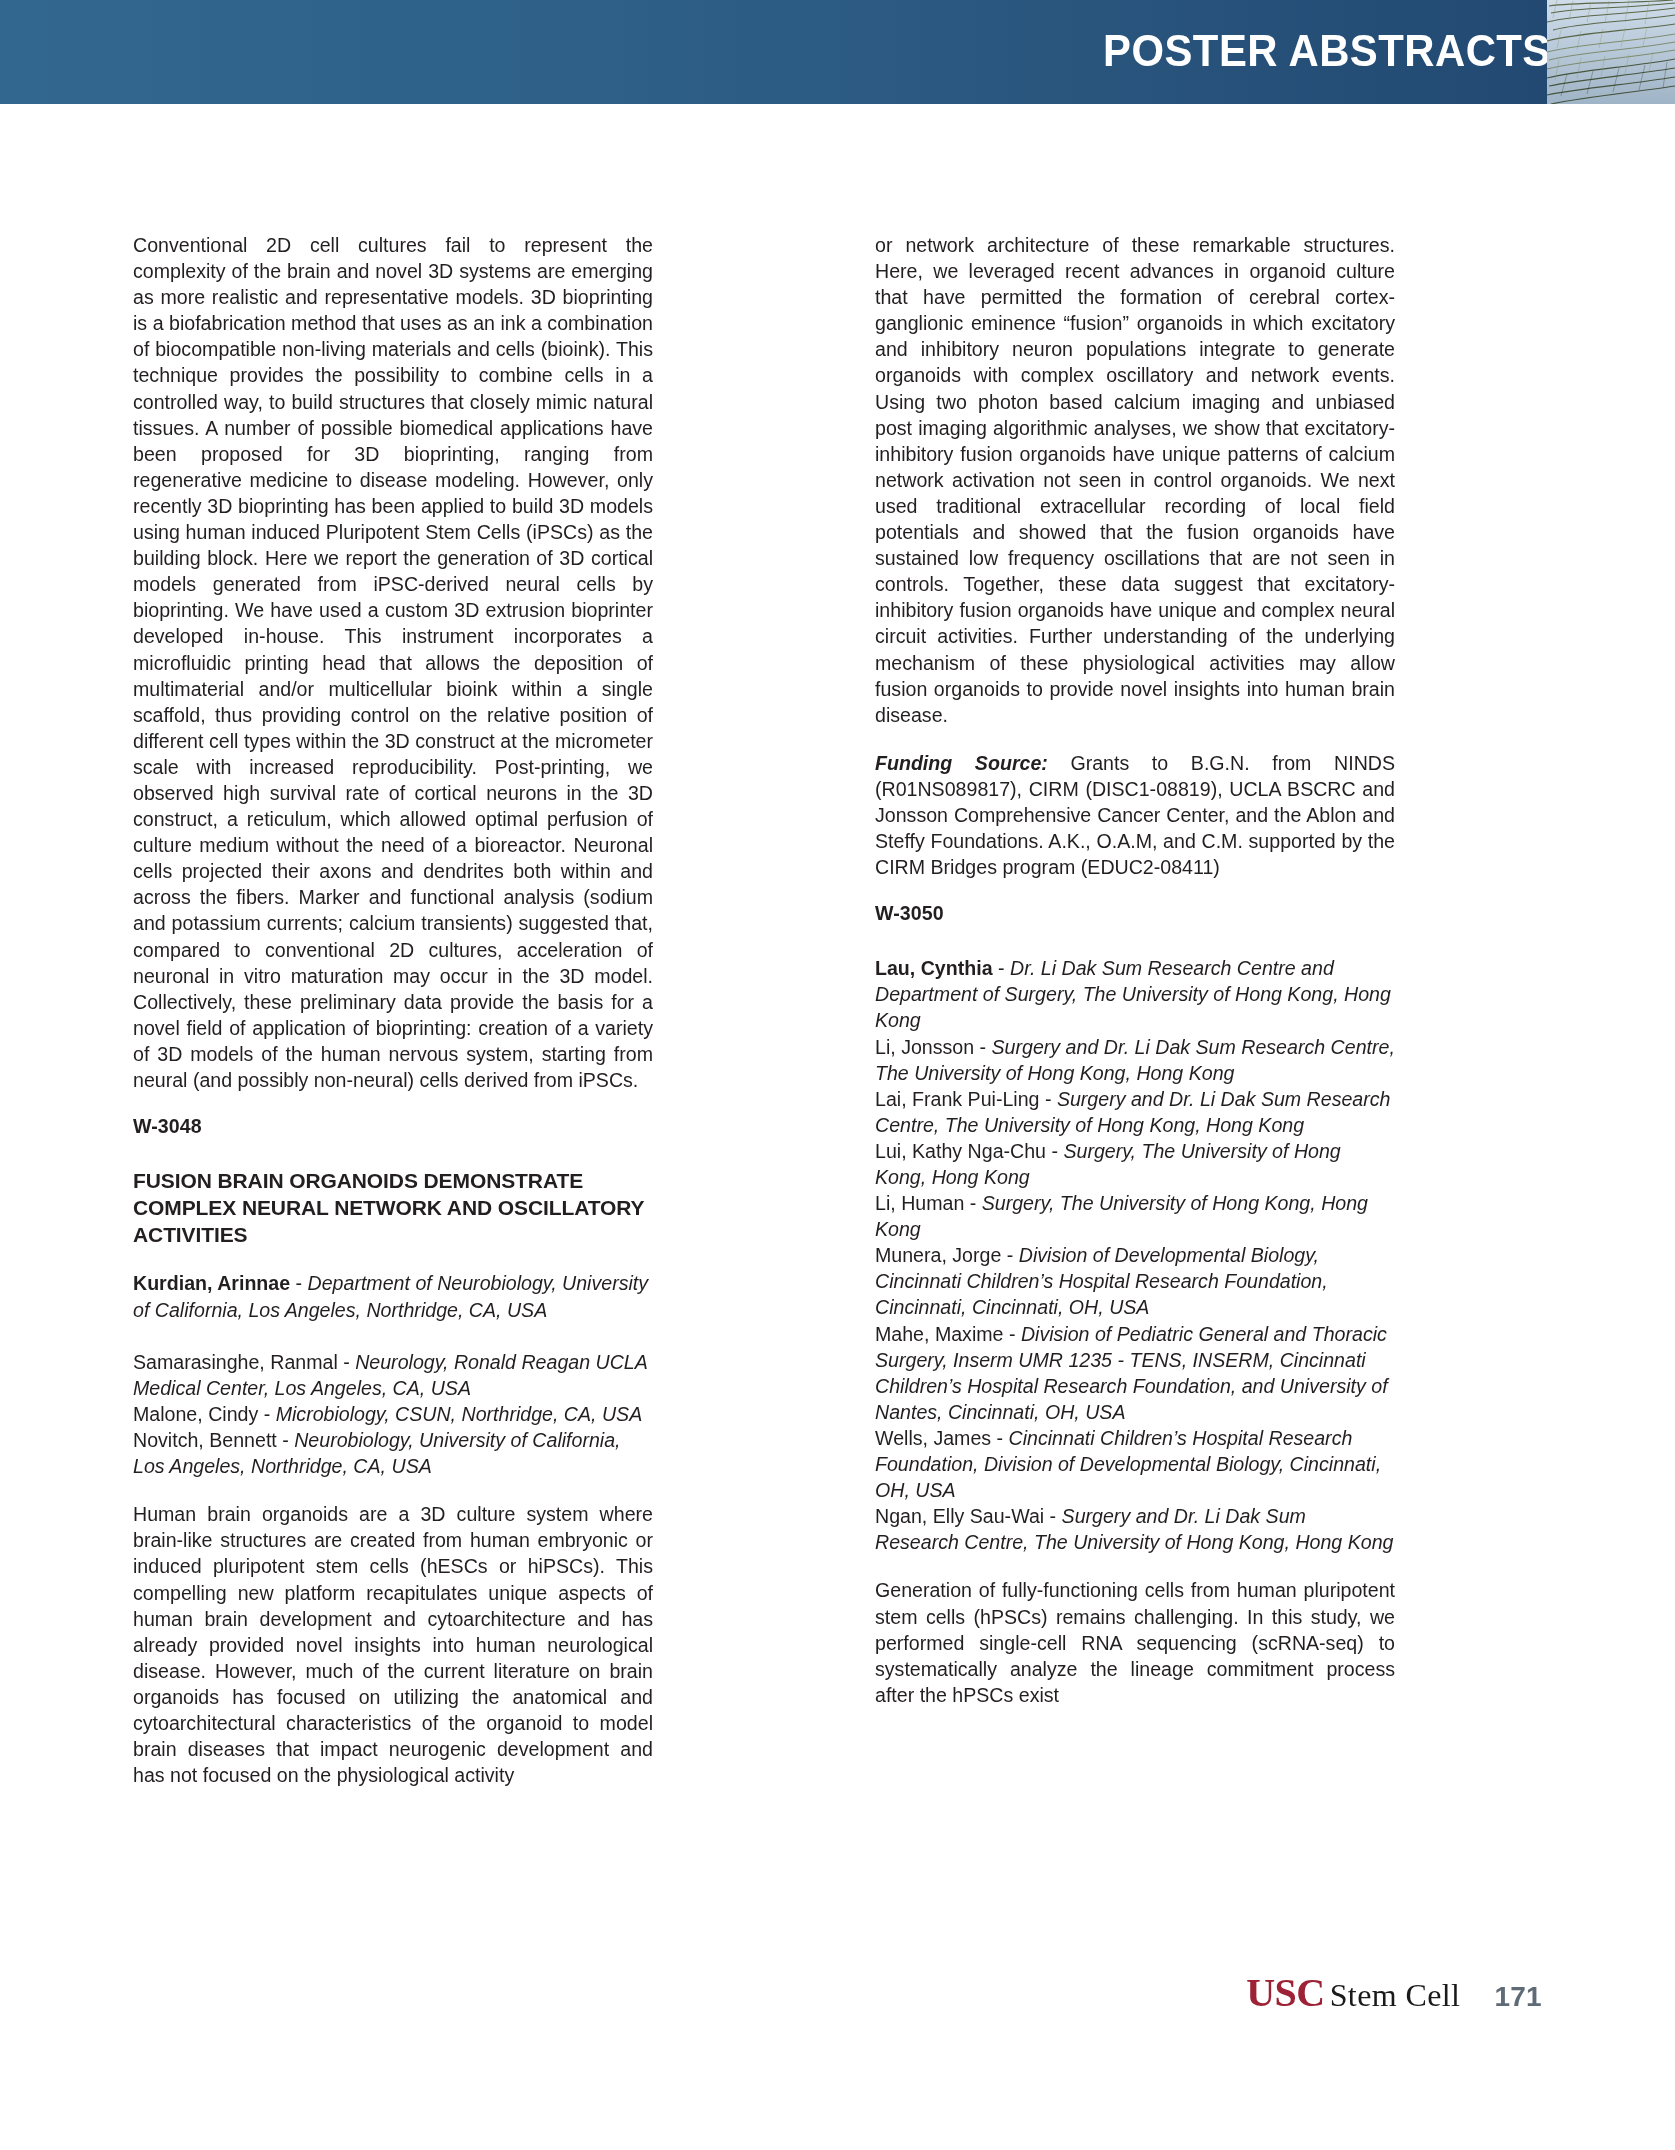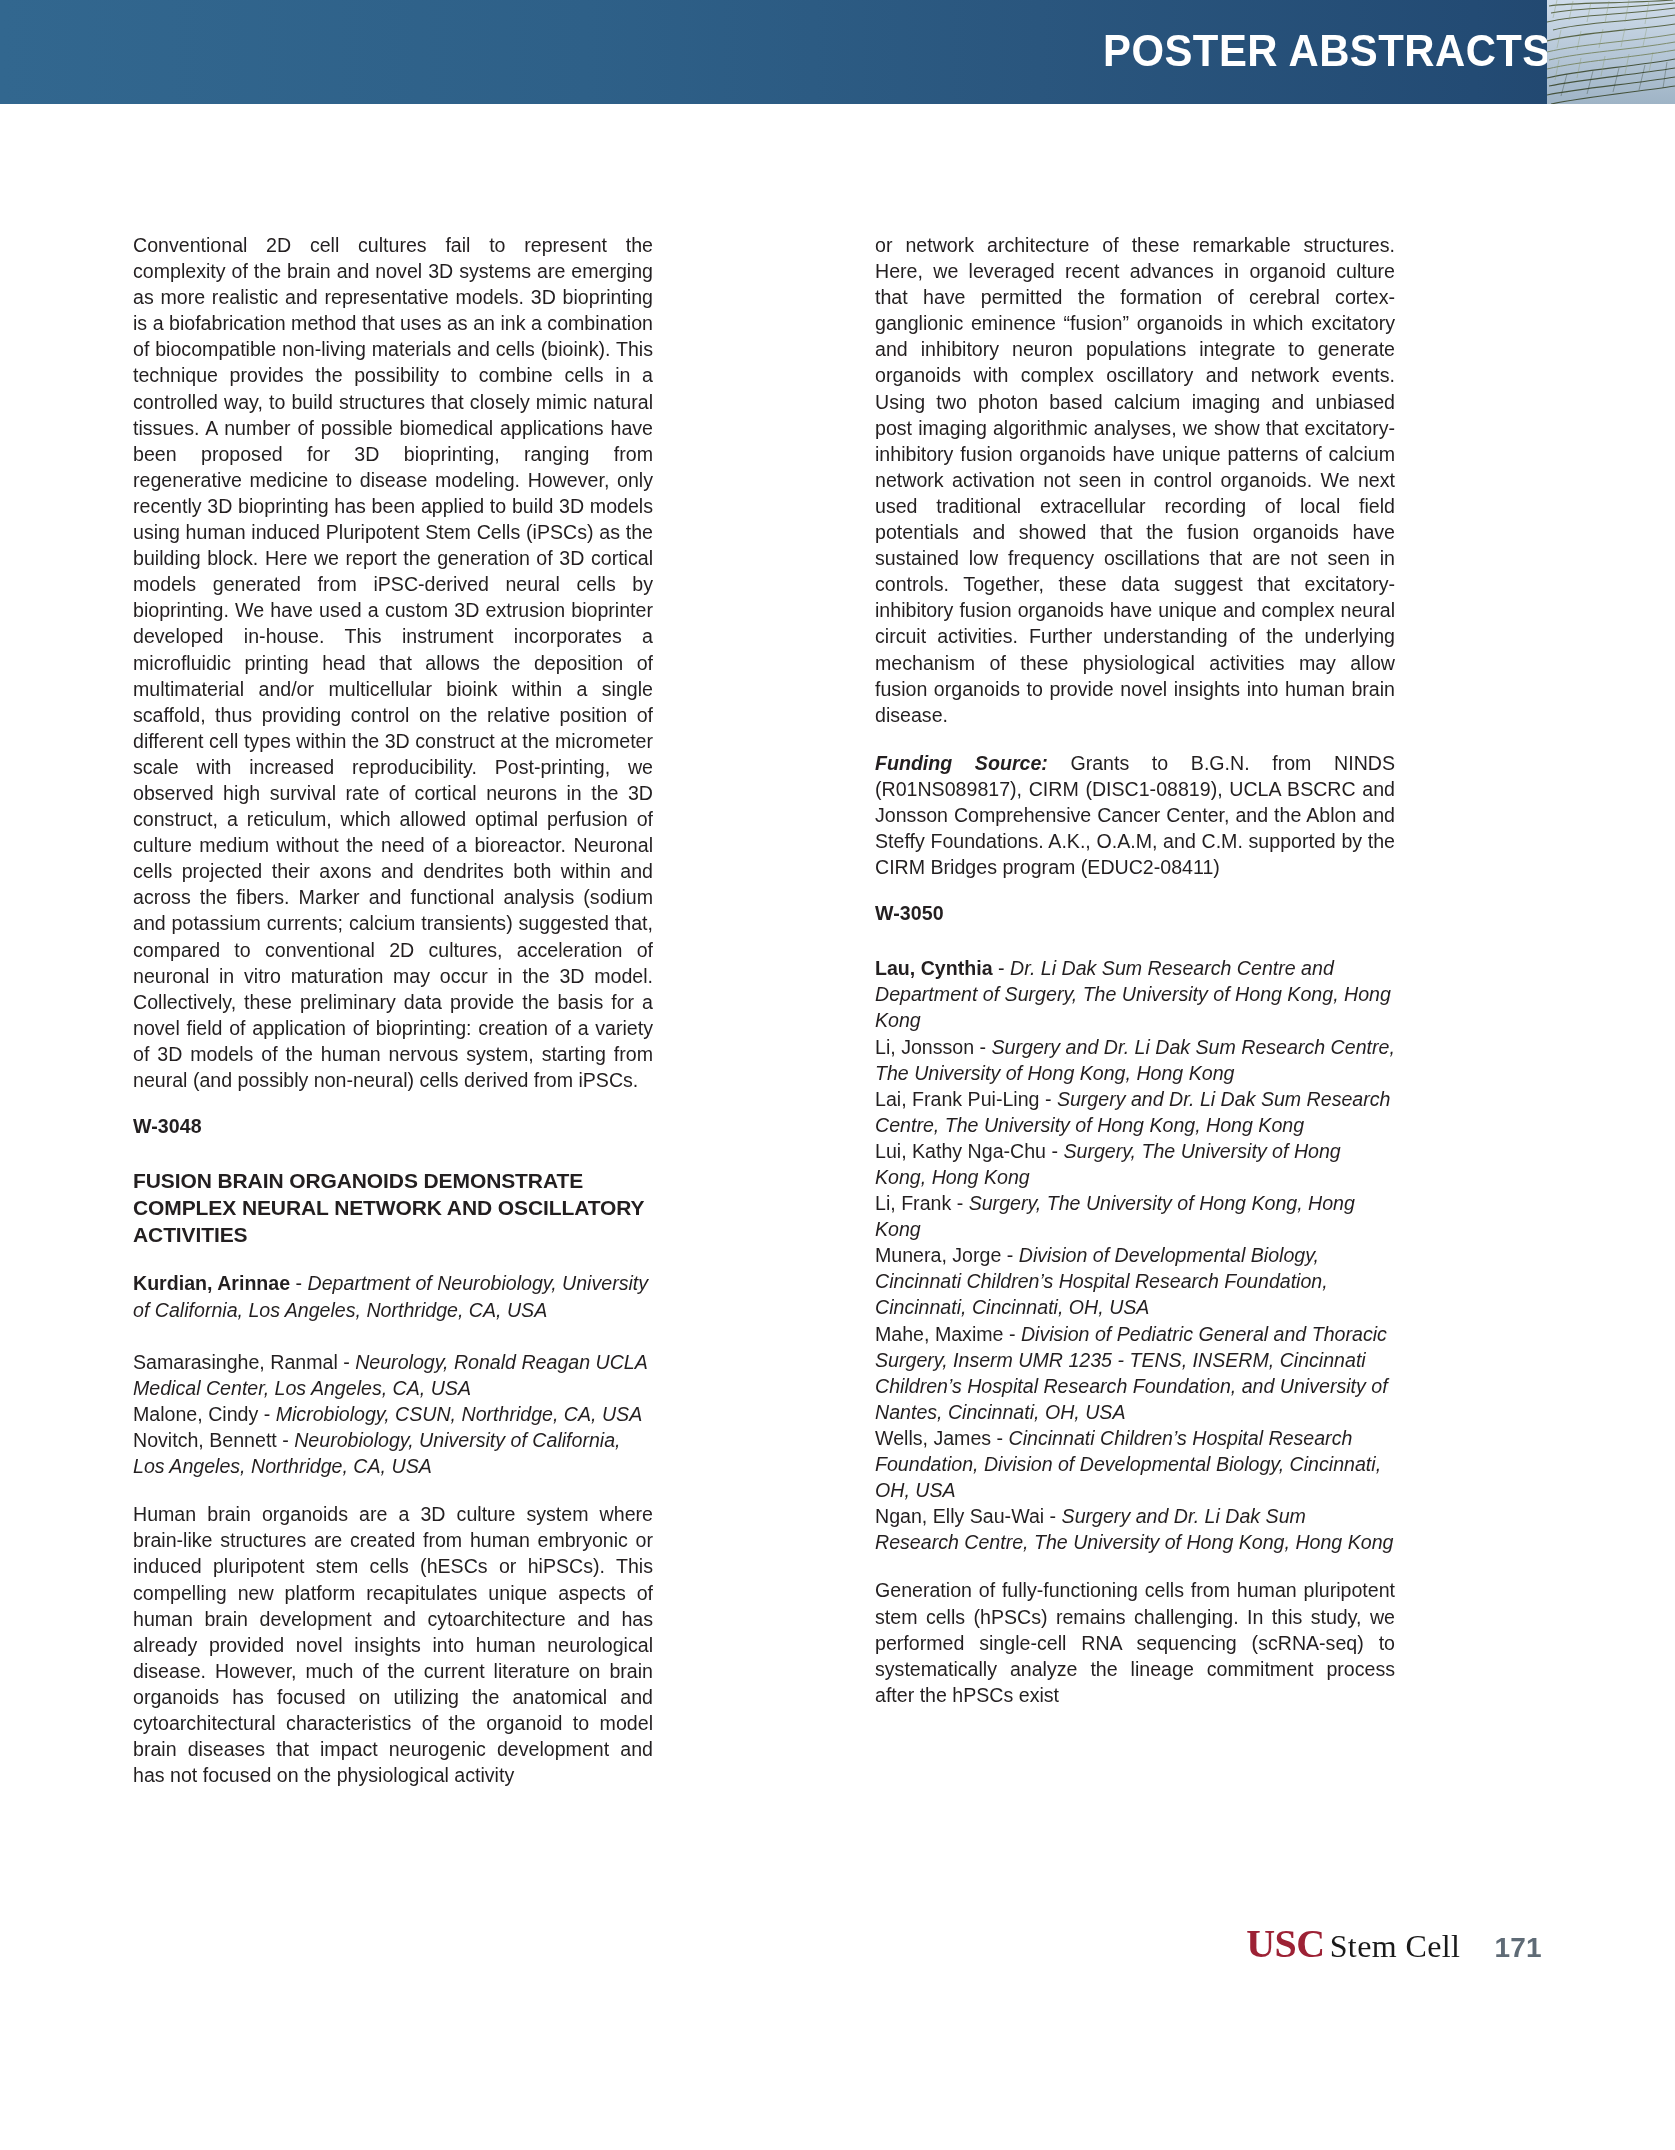--- a/index.html
+++ b/index.html
@@ -108,21 +108,21 @@
   .authors .aff { font-style: italic; }
 
   .funding { font-size: 19.6px; line-height: 26.1px; color: #231f20;
              text-align: justify; margin-bottom: 22px; }
   .funding b { font-style: italic; font-weight: bold; }
 
   
   .footer {
     position: absolute;
     left: 0;
-    top: 1920px;
+    top: 1969px;
     width: 1675px;
     height: 70px;
     display: flex;
     align-items: baseline;
     justify-content: flex-end;
     padding-right: 133px;
   }
   .logo-usc {
     font-family: "Liberation Serif", serif;
     font-weight: bold;
@@ -236,21 +236,21 @@
       <p class="funding"><b>Funding Source:</b> <span>Grants to B.G.N. from NINDS (R01NS089817), CIRM (DISC1-08819), UCLA BSCRC and Jonsson Comprehensive Cancer Center, and the Ablon and Steffy Foundations. A.K., O.A.M, and C.M. supported by the CIRM Bridges program (EDUC2-08411)</span></p>
 
       <div class="sect-id">W-3050</div>
 
 
       <div class="authors">
         <span><span class="nm nm-lead">Lau, Cynthia</span> - <span class="aff">Dr. Li Dak Sum Research Centre and Department of Surgery, The University of Hong Kong, Hong Kong</span></span><br>
         <span><span class="nm">Li, Jonsson</span> - <span class="aff">Surgery and Dr. Li Dak Sum Research Centre, The University of Hong Kong, Hong Kong</span></span><br>
         <span><span class="nm">Lai, Frank Pui-Ling</span> - <span class="aff">Surgery and Dr. Li Dak Sum Research Centre, The University of Hong Kong, Hong Kong</span></span><br>
         <span><span class="nm">Lui, Kathy Nga-Chu</span> - <span class="aff">Surgery, The University of Hong Kong, Hong Kong</span></span><br>
-        <span><span class="nm">Li, Frank</span> - <span class="aff">Surgery, The University of Hong Kong, Hong Kong</span></span><br>
+        <span><span class="nm">Li, Human</span> - <span class="aff">Surgery, The University of Hong Kong, Hong Kong</span></span><br>
         <span><span class="nm">Munera, Jorge</span> - <span class="aff">Division of Developmental Biology, Cincinnati Children’s Hospital Research Foundation, Cincinnati, Cincinnati, OH, USA</span></span><br>
         <span><span class="nm">Mahe, Maxime</span> - <span class="aff">Division of Pediatric General and Thoracic Surgery, Inserm UMR 1235 - TENS, INSERM, Cincinnati Children’s Hospital Research Foundation, and University of Nantes, Cincinnati, OH, USA</span></span><br>
         <span><span class="nm">Wells, James</span> - <span class="aff">Cincinnati Children’s Hospital Research Foundation, Division of Developmental Biology, Cincinnati, OH, USA</span></span><br>
         <span><span class="nm">Ngan, Elly Sau-Wai</span> - <span class="aff">Surgery and Dr. Li Dak Sum Research Centre, The University of Hong Kong, Hong Kong</span></span>
       </div>
 
       <p class="body">Generation of fully-functioning cells from human pluripotent stem cells (hPSCs) remains challenging. In this study, we performed single-cell RNA sequencing (scRNA-seq) to systematically analyze the lineage commitment process after the hPSCs exist</p>
     </div>
   </div>
 

